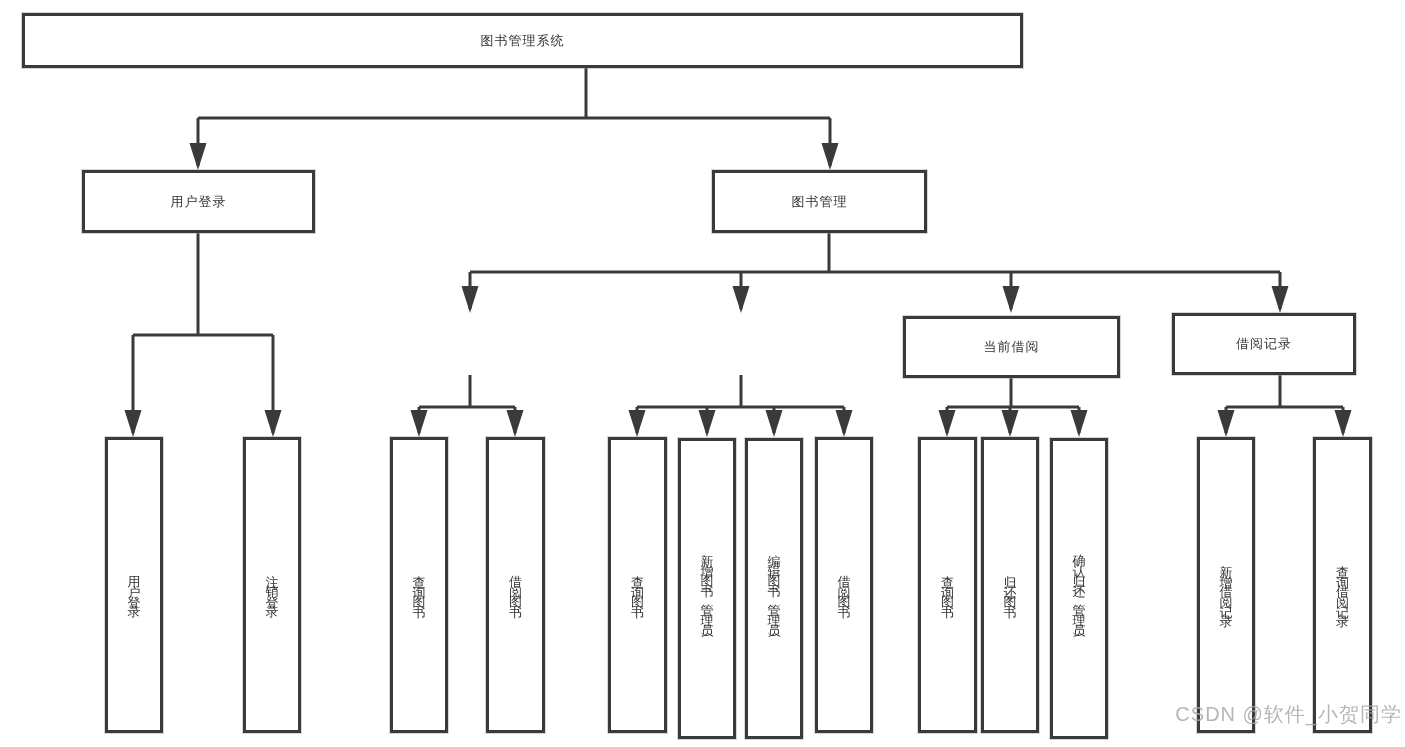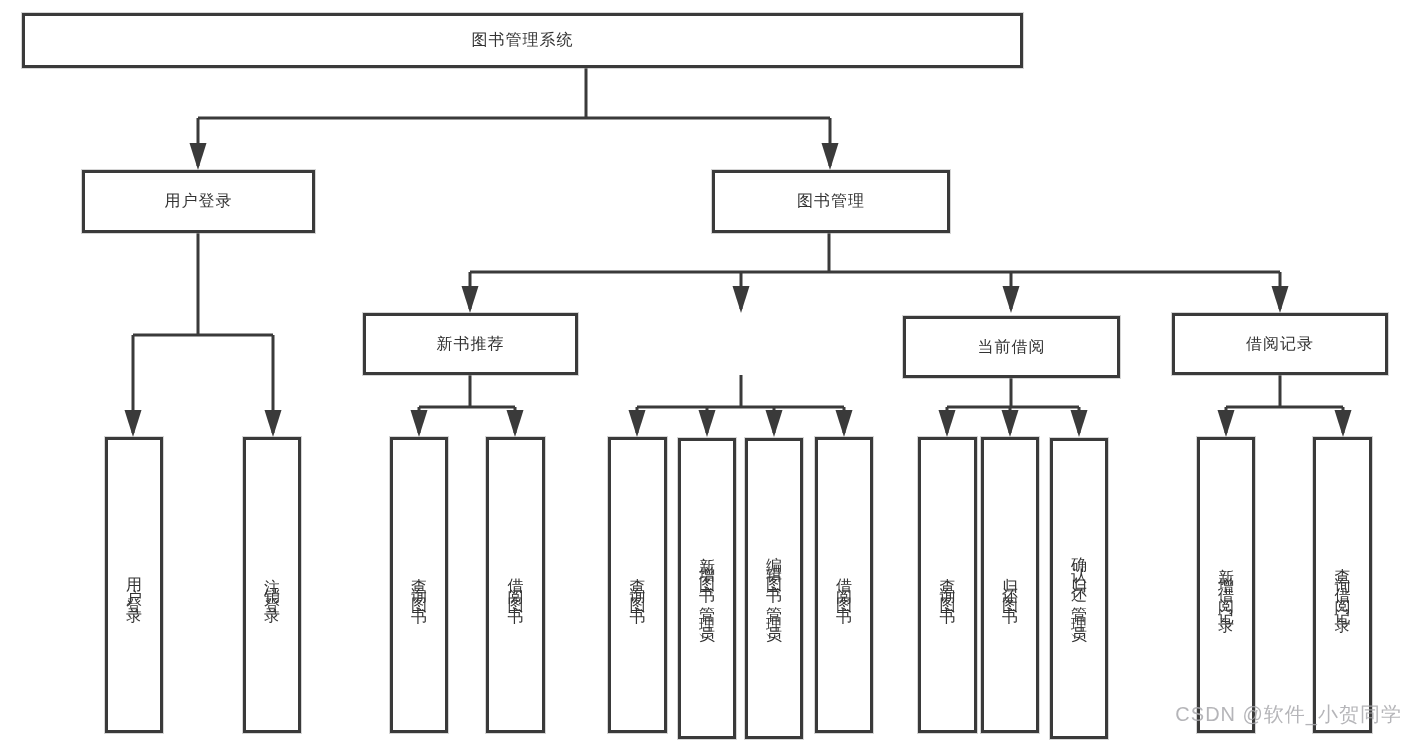--- a/index.html
+++ b/index.html
@@ -8,21 +8,21 @@
   html,body{margin:0;padding:0;background:#ffffff;}
   body{font-family:"Liberation Sans","DejaVu Sans",sans-serif;}
   .stage{position:relative;width:1405px;height:747px;background:var(--box_bg);overflow:hidden;}
   .stage svg{position:absolute;left:0;top:0;}
   .cl{stroke:var(--line);stroke-width:3;fill:none;}
   .ah{fill:var(--line);stroke:none;}
   .node{
     position:absolute;box-sizing:border-box;background:var(--box_bg);
     border:3px solid var(--line);box-shadow:0 0 0 1px rgba(165,165,165,.45);
     display:flex;align-items:center;justify-content:center;
-    color:var(--text);font-size:16px;letter-spacing:1px;
+    color:var(--text);font-size:13px;letter-spacing:1px;
   }
   .vbox span{
     writing-mode:vertical-rl;text-orientation:mixed;
     letter-spacing:10px;line-height:1;white-space:nowrap;
   }
   .watermark{
     position:absolute;right:3px;bottom:19px;
     color:var(--watermark);font-size:20px;letter-spacing:1px;opacity:.85;
     z-index:5;
   }
@@ -62,31 +62,28 @@
     <polygon class="ah" points="1343,437 1334.5,410 1351.5,410"></polygon>
   </svg>
 
   <div class="node hbox" style="left:22px;top:13px;width:1001px;height:55px">
     <span>图书管理系统</span>
   </div>
 
   <div class="node hbox" style="left:82px;top:170px;width:233px;height:63px">
     <span>用户登录</span>
   </div>
-  <div class="node hbox" style="left:712px;top:170px;width:238px;height:63px">
+  <div class="node hbox" style="left:712px;top:170px;width:215px;height:63px">
     <span>图书管理</span>
   </div>
 
-  <div class="node hbox" style="left:363px;top:313px;width:215px;height:62px">
-    <span>新书推荐</span>
-  </div>
   <div class="node hbox" style="left:903px;top:316px;width:217px;height:62px">
     <span>当前借阅</span>
   </div>
-  <div class="node hbox" style="left:1172px;top:313px;width:216px;height:62px">
+  <div class="node hbox" style="left:1172px;top:313px;width:184px;height:62px">
     <span>借阅记录</span>
   </div>
 
   <div class="node vbox" style="left:105px;top:437px;width:58px;height:296px">
     <span>用户登录</span>
   </div>
   <div class="node vbox" style="left:243px;top:437px;width:58px;height:296px">
     <span>注销登录</span>
   </div>
 

